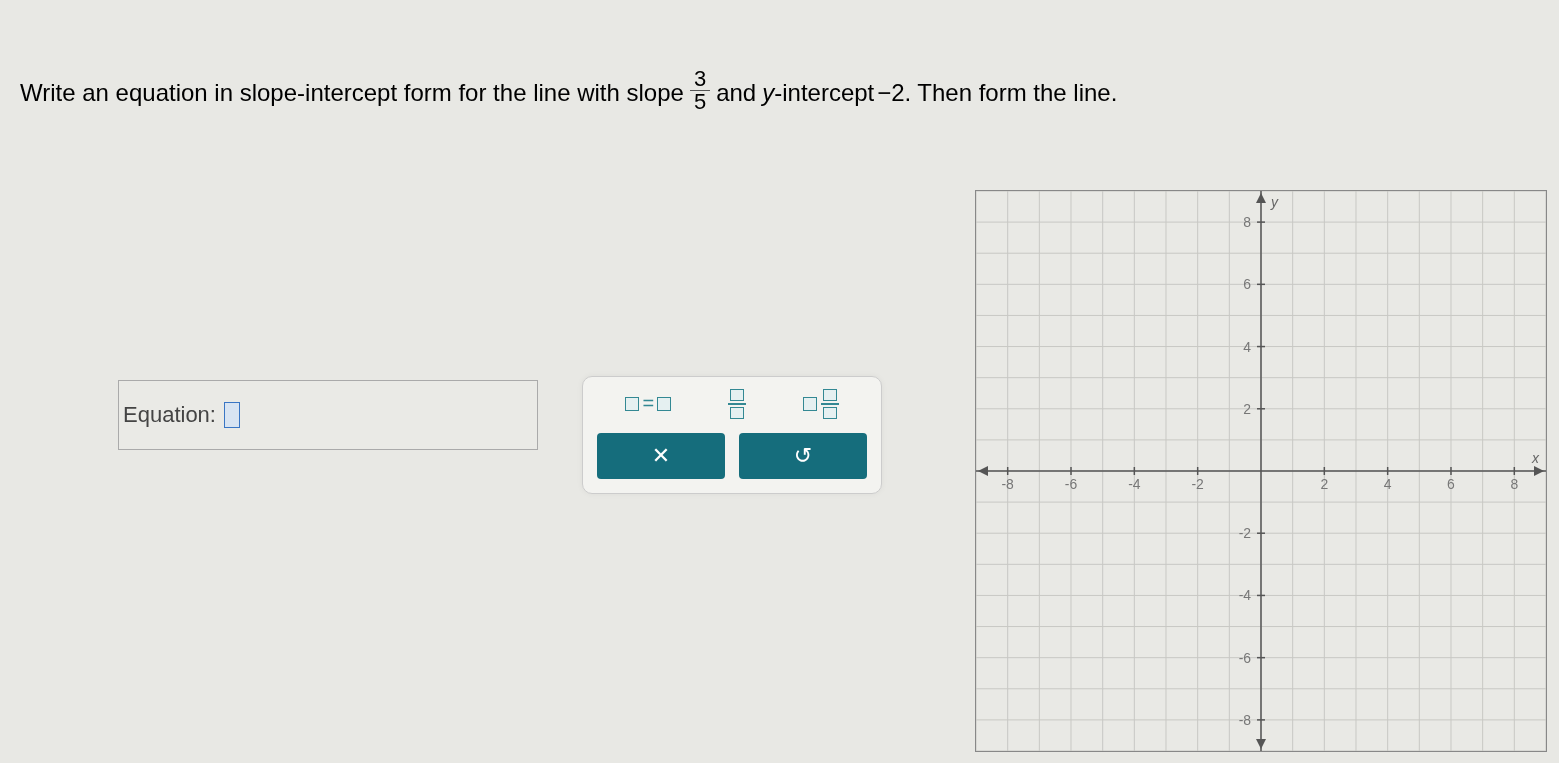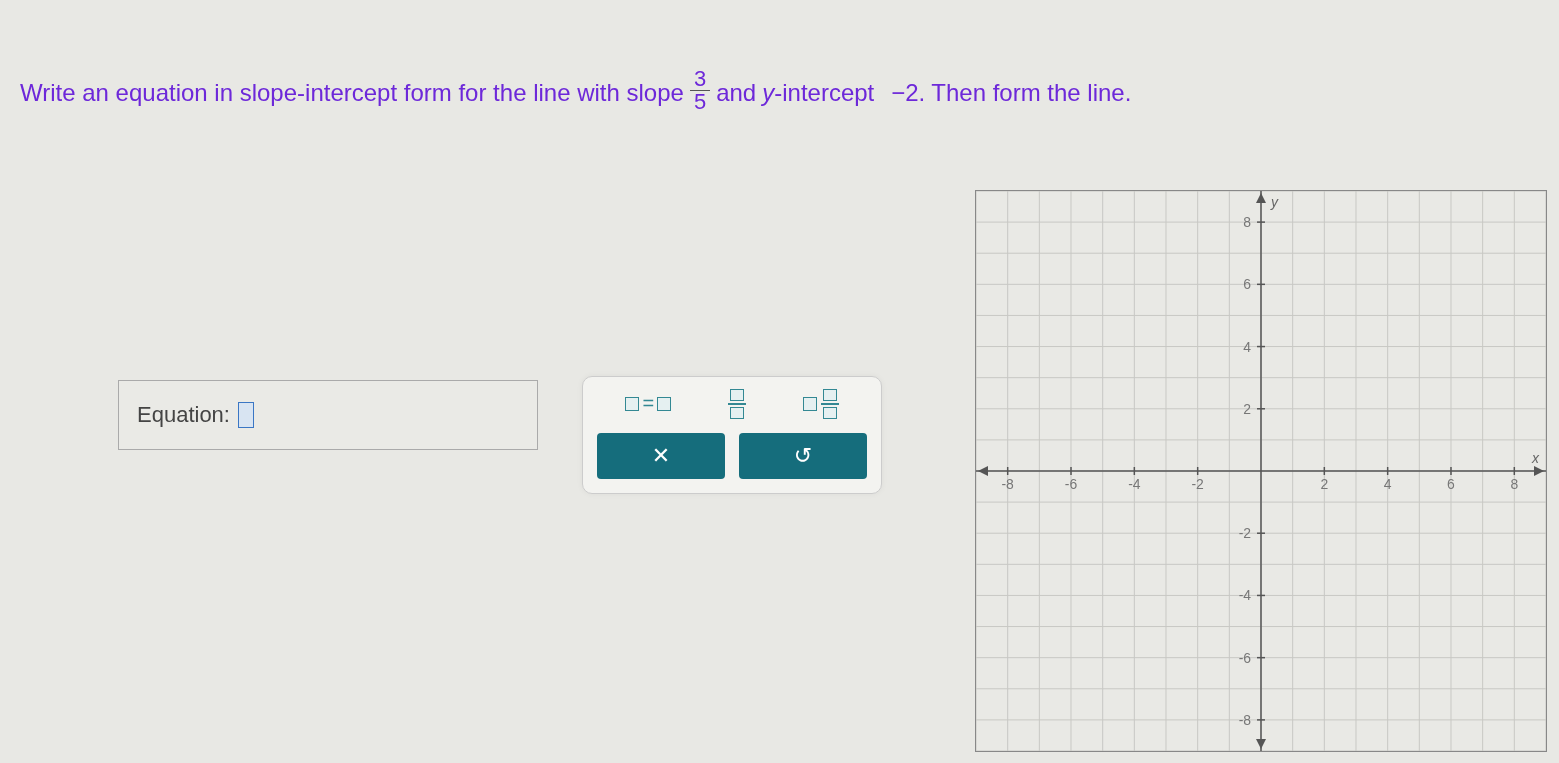--- a/index.html
+++ b/index.html
@@ -13,21 +13,21 @@
     overflow: hidden;
   }
   .question {
     position: absolute;
     top: 70px;
     left: 20px;
     font-size: 24px;
     display: flex;
     align-items: center;
     flex-wrap: nowrap;
-    color: #6d28d9;
+    color: #000000;
   }
   .fraction {
     display: inline-flex;
     flex-direction: column;
     align-items: center;
     margin: 0 6px;
     font-size: 22px;
     line-height: 1;
     position: relative;
     top: -2px;
@@ -38,21 +38,21 @@
   .equation-box {
     position: absolute;
     top: 380px;
     left: 118px;
     width: 420px;
     height: 70px;
     border: 1px solid #aaa;
     background: rgba(255,255,255,0.1);
     display: flex;
     align-items: center;
-    padding-left: 18px;
+    padding-left: 4px;
     font-size: 22px;
     color: #444;
   }
   .eq-input {
     display: inline-block;
     width: 16px;
     height: 26px;
     border: 1.5px solid #3a76c4;
     background: #d8e4f2;
     margin-left: 8px;
@@ -127,21 +127,21 @@
 <body>
 
 <div class="question">
   <span>Write an equation in slope-intercept form for the line with slope</span>
   <span class="fraction">
     <span class="num">3</span>
     <span class="den">5</span>
   </span>
   <span style="margin-right:6px;">and</span>
   <span class="italic">y</span>
-  <span style="margin-right:17px;">-intercept</span>
+  <span style="margin-right:3px;">-intercept</span>
   <span style="margin-right:6px;">−2.</span>
   <span>Then form the line.</span>
 </div>
 
 <div class="equation-box">
   <span>Equation:</span>
   <span class="eq-input"></span>
 </div>
 
 <div class="toolbox">

